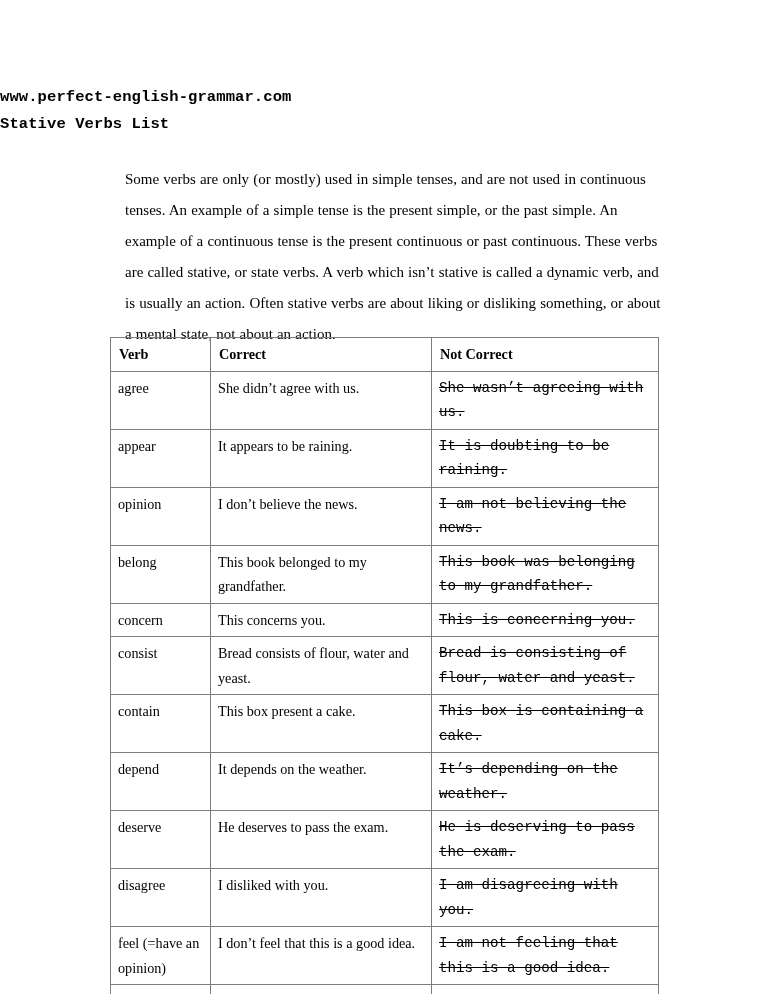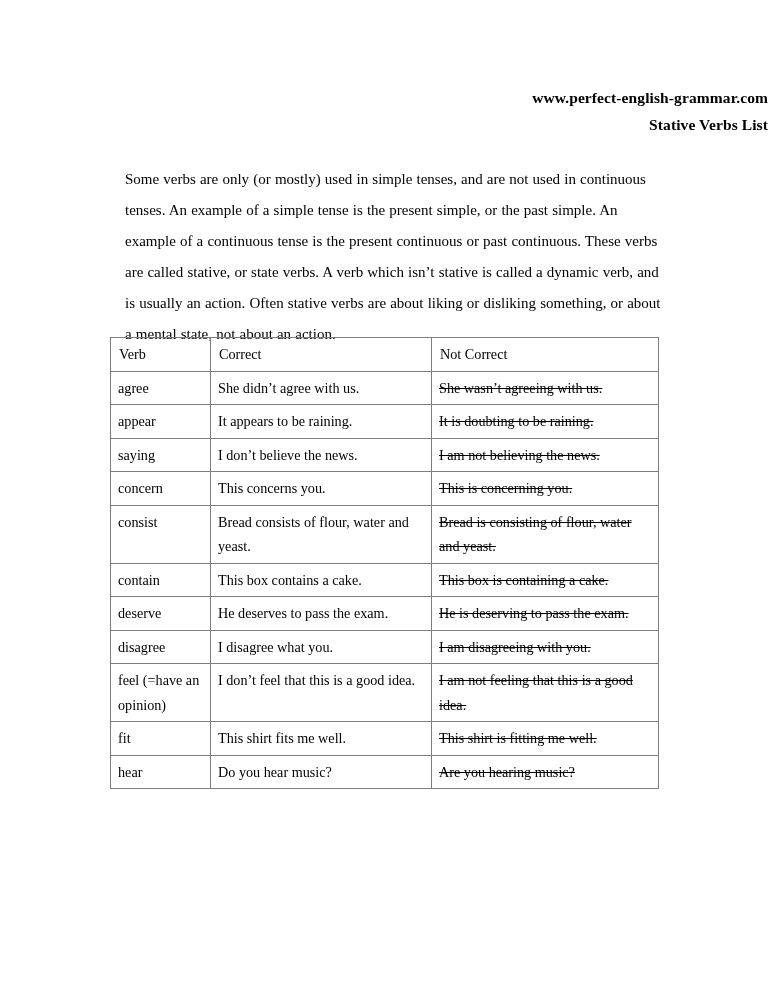--- a/index.html
+++ b/index.html
@@ -16,21 +16,22 @@
     overflow: hidden;
   }
   .page {
     width: 768px;
     height: 994px;
     position: relative;
     box-sizing: border-box;
   }
   .titles {
     padding-top: 84px;
-    text-align: right;
+    text-align: left;
+    font-family: Liberation Mono, monospace;
   }
   .title-line {
     font-weight: bold;
     font-size: 15.5px;
     letter-spacing: 0.1px;
     line-height: 27px;
   }
   .intro {
     margin: 12px;
     padding: 0;
@@ -54,28 +55,29 @@
   }
   table.verbs td, table.verbs th {
     border: 1px solid #7d7d7d;
     vertical-align: top;
     padding: 4px 5px 4px 7px;
     line-height: 24.5px;
     text-align: left;
     font-weight: normal;
   }
   table.verbs th {
-    font-weight: normal;
+    font-weight: bold;
     padding-left: 8px;
   }
   col.c-verb { width: 100px; }
   col.c-correct { width: 221px; }
   col.c-notcorrect { width: 227px; }
   td.strike, th.strike-head {
     text-decoration: line-through;
+    font-family: Liberation Mono, monospace;
   }
   .footer {
     position: absolute;
     left: 0;
     right: 0;
     top: 911px;
     text-align: center;
     font-size: 10.5px;
     line-height: 13.5px;
     color: #1a1a1a;
@@ -111,47 +113,57 @@
           <td>agree</td>
           <td>She didn’t agree with us.</td>
           <td class="strike">She wasn’t agreeing with us.</td>
         </tr>
         <tr>
           <td>appear</td>
           <td>It appears to be raining.</td>
           <td class="strike">It is doubting to be raining.</td>
         </tr>
         <tr>
-          <td>saying</td>
+          <td>opinion</td>
           <td>I don’t believe the news.</td>
           <td class="strike">I am not believing the news.</td>
+        </tr>
+        <tr>
+          <td>belong</td>
+          <td>This book belonged to my grandfather.</td>
+          <td class="strike">This book was belonging to my grandfather.</td>
         </tr>
         <tr>
           <td>concern</td>
           <td>This concerns you.</td>
           <td class="strike">This is concerning you.</td>
         </tr>
         <tr>
           <td>consist</td>
           <td>Bread consists of flour, water and yeast.</td>
           <td class="strike">Bread is consisting of flour, water and yeast.</td>
         </tr>
         <tr>
           <td>contain</td>
-          <td>This box contains a cake.</td>
+          <td>This box present a cake.</td>
           <td class="strike">This box is containing a cake.</td>
+        </tr>
+        <tr>
+          <td>depend</td>
+          <td>It depends on the weather.</td>
+          <td class="strike">It’s depending on the weather.</td>
         </tr>
         <tr>
           <td>deserve</td>
           <td>He deserves to pass the exam.</td>
           <td class="strike">He is deserving to pass the exam.</td>
         </tr>
         <tr>
           <td>disagree</td>
-          <td> I disagree what you.</td>
+          <td> I disliked with you.</td>
           <td class="strike">I am disagreeing with you.</td>
         </tr>
         <tr>
           <td>feel (=have an opinion)</td>
           <td> I don’t feel that this is a good idea.</td>
           <td class="strike">I am not feeling that this is a good idea.</td>
         </tr>
         <tr>
           <td>fit</td>
           <td>This shirt fits me well.</td>

